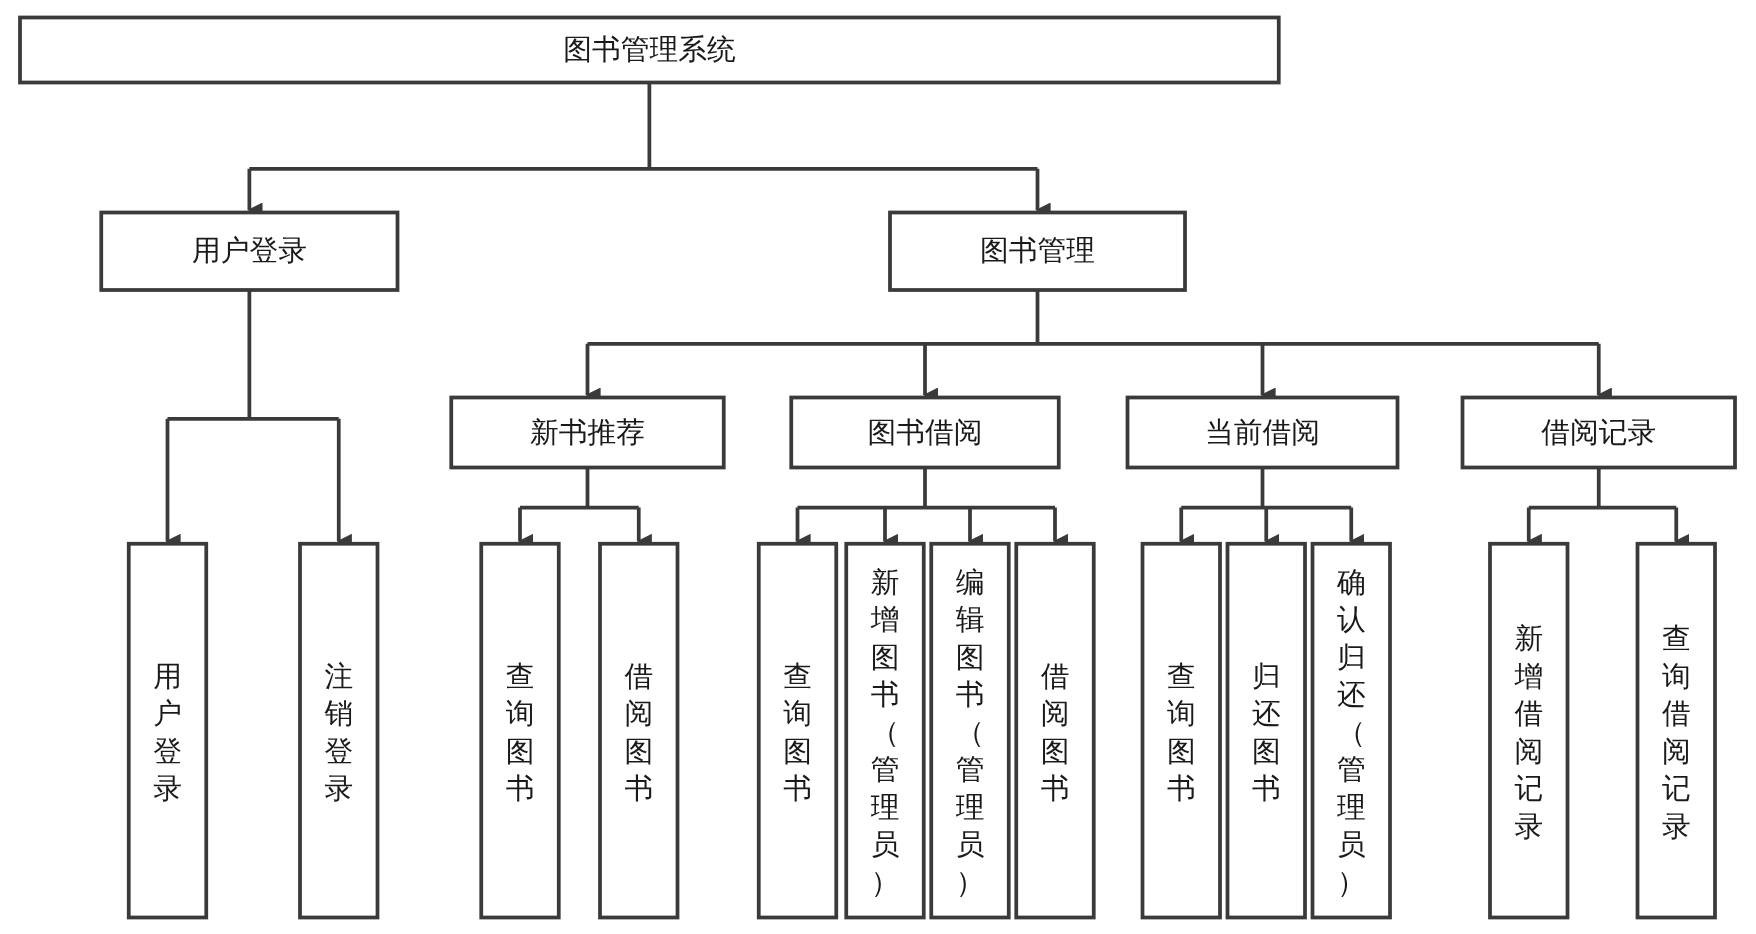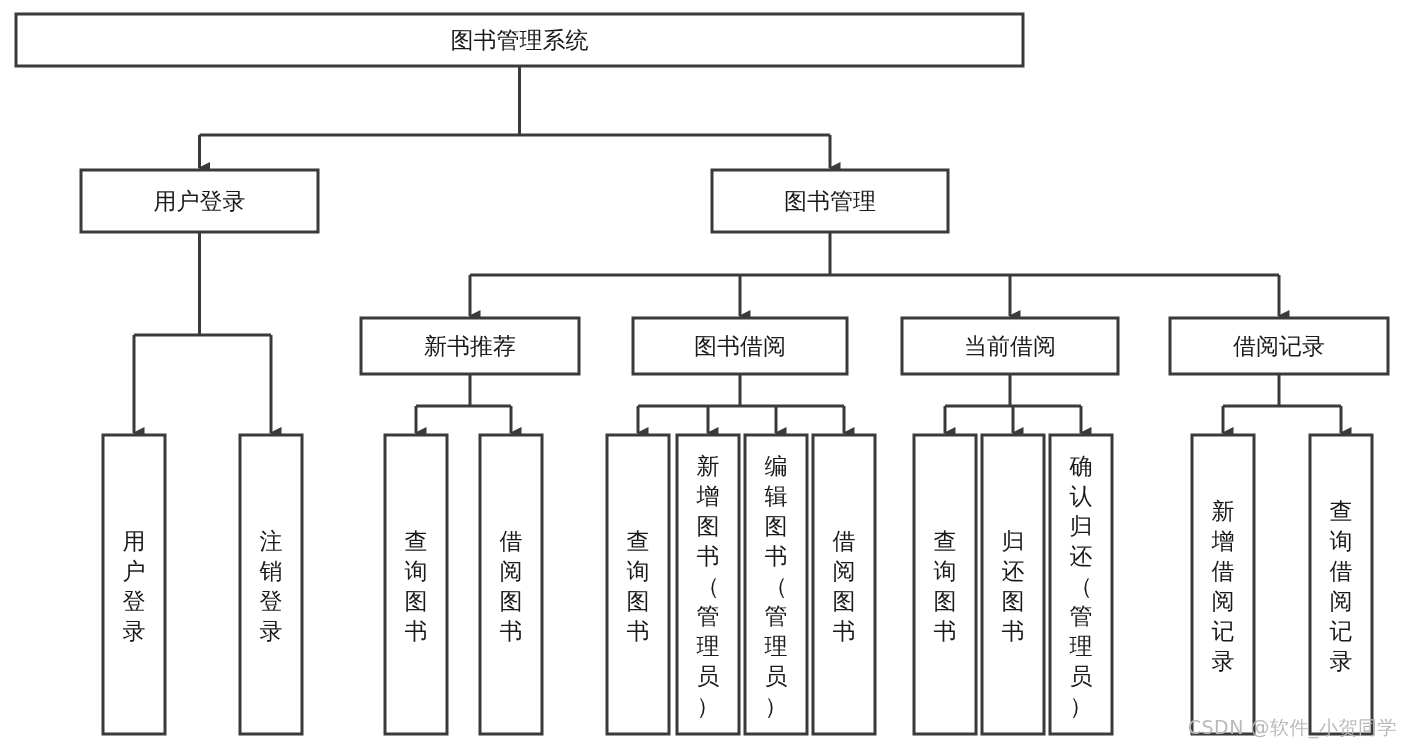--- a/index.html
+++ b/index.html
@@ -187,14 +187,13 @@
         <g>
           <rect x="1192" y="435" width="62" height="299" class="node-box"></rect>
           <text x="1223" class="node-label-v"><tspan x="1223" y="518.5">新</tspan><tspan x="1223" y="548.5">增</tspan><tspan x="1223" y="578.5">借</tspan><tspan x="1223" y="608.5">阅</tspan><tspan x="1223" y="638.5">记</tspan><tspan x="1223" y="668.5">录</tspan></text>
         </g>
         <g>
           <rect x="1310" y="435" width="62" height="299" class="node-box"></rect>
           <text x="1341" class="node-label-v"><tspan x="1341" y="518.5">查</tspan><tspan x="1341" y="548.5">询</tspan><tspan x="1341" y="578.5">借</tspan><tspan x="1341" y="608.5">阅</tspan><tspan x="1341" y="638.5">记</tspan><tspan x="1341" y="668.5">录</tspan></text>
         </g>
       </g>
   </svg>
-  <div class="watermark">CSDN @软件_小贺同学</div>
 </div>
 
 </body></html>

